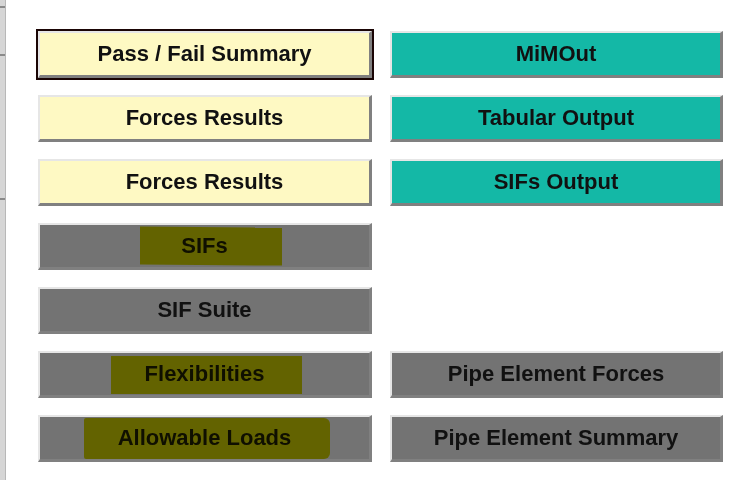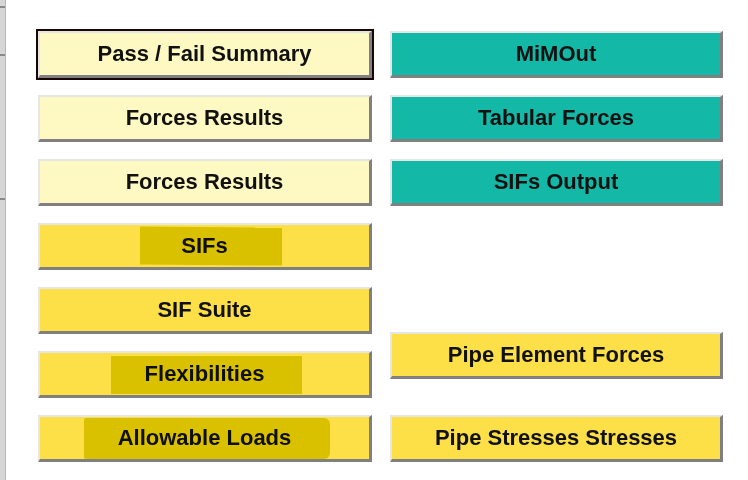--- a/index.html
+++ b/index.html
@@ -16,21 +16,21 @@
   .btn {
     position: absolute; box-sizing: border-box;
     height: 47px;
     border-top: 2px solid #e6e6e6; border-left: 2px solid #e6e6e6;
     border-right: 3px solid #808080; border-bottom: 3px solid #808080;
     display: flex; align-items: center; justify-content: center;
     font-weight: bold; font-size: 22px; color: #111;
     cursor: pointer; white-space: nowrap;
   }
   .btn.blue { background: #fef9c3; }
-  .btn.lav { background: #fde047; text-align: center; }
+  .btn.lav { background: #737373; text-align: center; }
   .btn.yellow { background: #14b8a6; }
   .btn.focused { outline: 2px solid #1a0505; outline-offset: 0; }
   .col1 { left: 38px; width: 334px; }
   .col2 { left: 390px; width: 333px; }
   .hl { position: absolute; background: #dcdc00; z-index: 0; }
   .lbl { position: relative; z-index: 1; }
 </style>
 </head>
 <body>
 
@@ -59,30 +59,30 @@
   <span class="lbl">Flexibilities</span>
 </div>
 <div class="btn lav col1" style="top:415px">
   <span class="lbl">Allowable Loads</span>
 </div>
 
 <div class="btn yellow col2" style="top:31px">
   <span class="lbl">MiMOut</span>
 </div>
 <div class="btn yellow col2" style="top:95px">
-  <span class="lbl">Tabular Forces</span>
+  <span class="lbl">Tabular Output</span>
 </div>
 <div class="btn yellow col2" style="top:159px">
   <span class="lbl">SIFs Output</span>
 </div>
-<div class="btn lav col2" style="top:332px">
+<div class="btn lav col2" style="top:351px">
   <span class="lbl">Pipe Element Forces</span>
 </div>
 <div class="btn lav col2" style="top:415px">
-  <span class="lbl">Pipe Stresses Stresses</span>
+  <span class="lbl">Pipe Element Summary</span>
 </div>
 
 <div class="hl" style="left:140px; top:227px; width:142px; height:38px; transform:skewY(0.5deg);"></div>
 <div class="hl" style="left:111px; top:356px; width:191px; height:38px;"></div>
 <div class="hl" style="left:84px; top:418px; width:246px; height:41px; border-radius:2px 6px 6px 2px;"></div>
 
 <style>
   
   .btn { z-index: 1; }
   .hl { z-index: 2; mix-blend-mode: multiply; }

